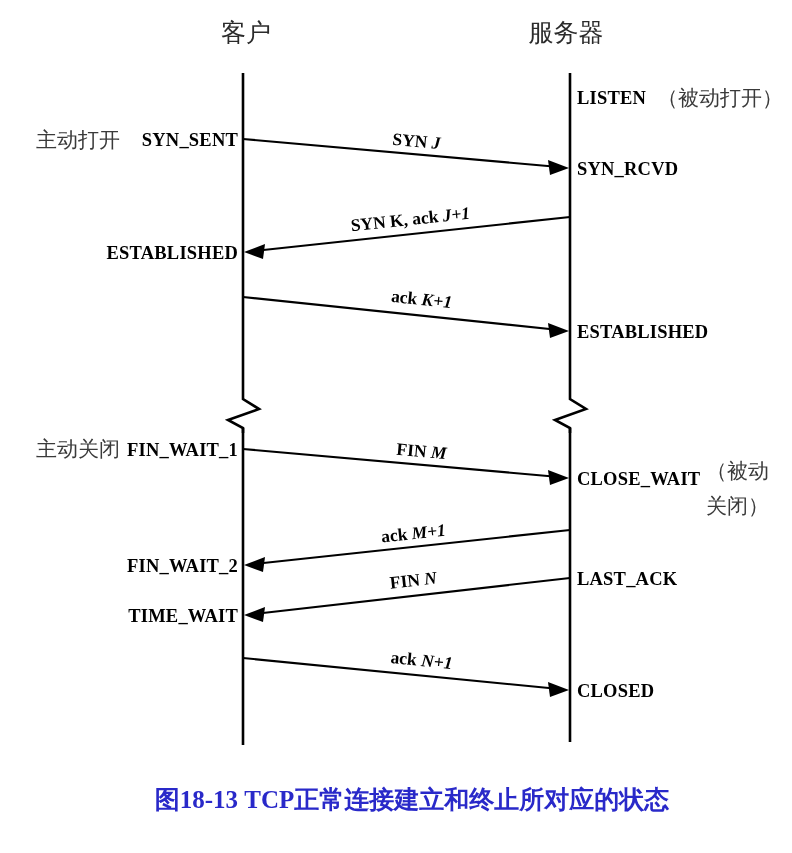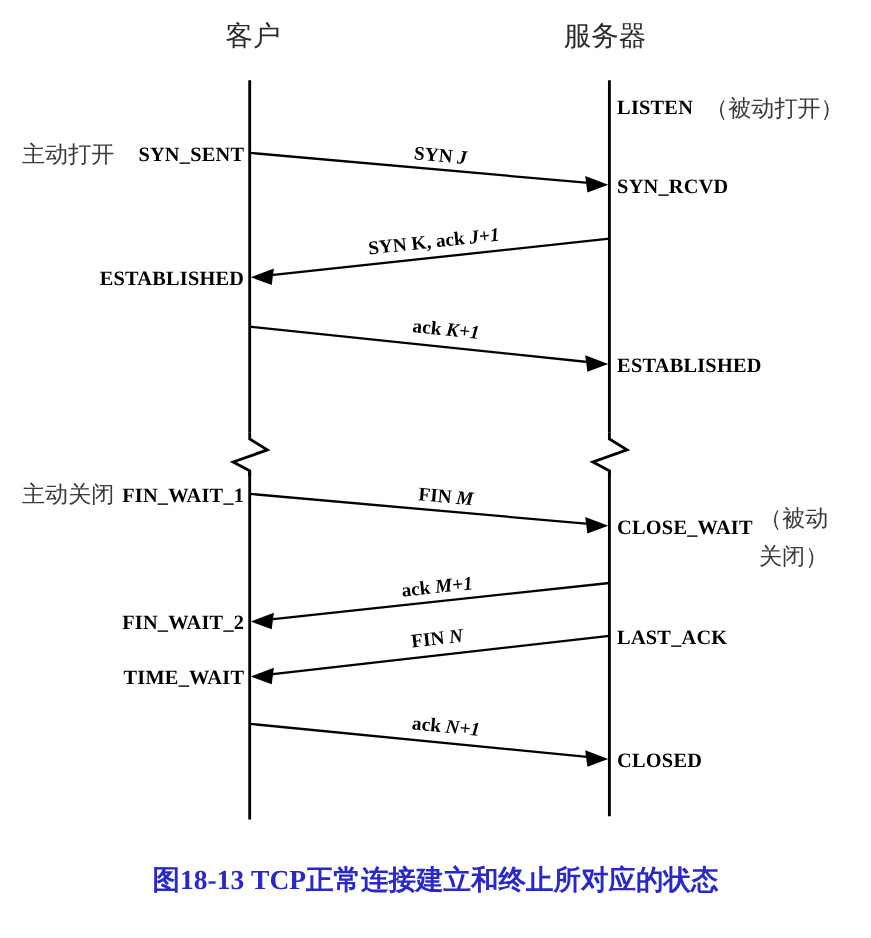--- a/index.html
+++ b/index.html
@@ -9,21 +9,21 @@
   }
   body {
     width: 792px;
     height: 853px;
     position: relative;
     font-family: "Liberation Serif", serif;
     overflow: hidden;
   }
   #diagram-root {
     position: absolute;
-    left: 0;
+    left: 16px;
     top: 0;
     width: 668px;
     height: 853px;
   }
   svg { display: block; }
 
   .lifeline { stroke: #000000; stroke-width: 2.6; fill: none; }
   .breakmark { stroke: #000000; stroke-width: 2.6; fill: none; stroke-linejoin: miter; }
   .msgline { stroke: #000000; stroke-width: 2.1; fill: none; }
   .arrowhead { fill: #000000; stroke: none; }

